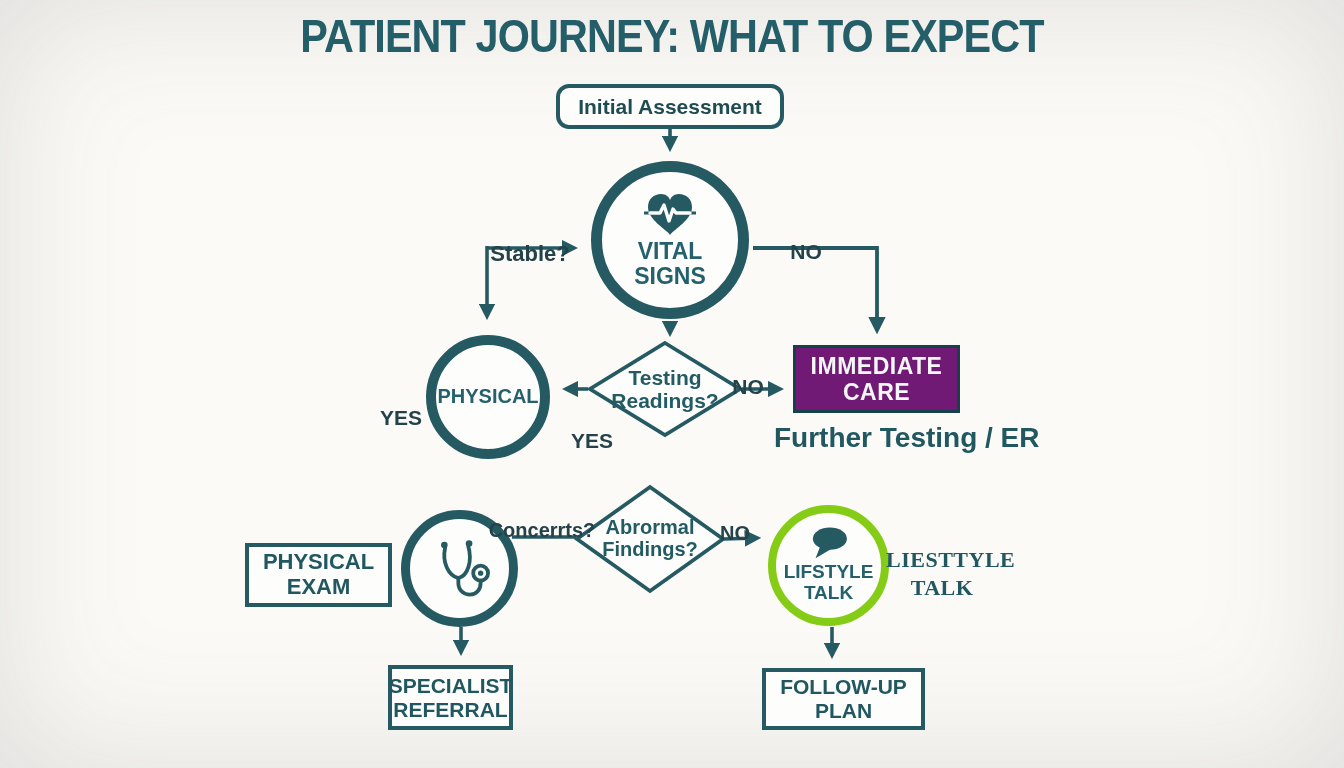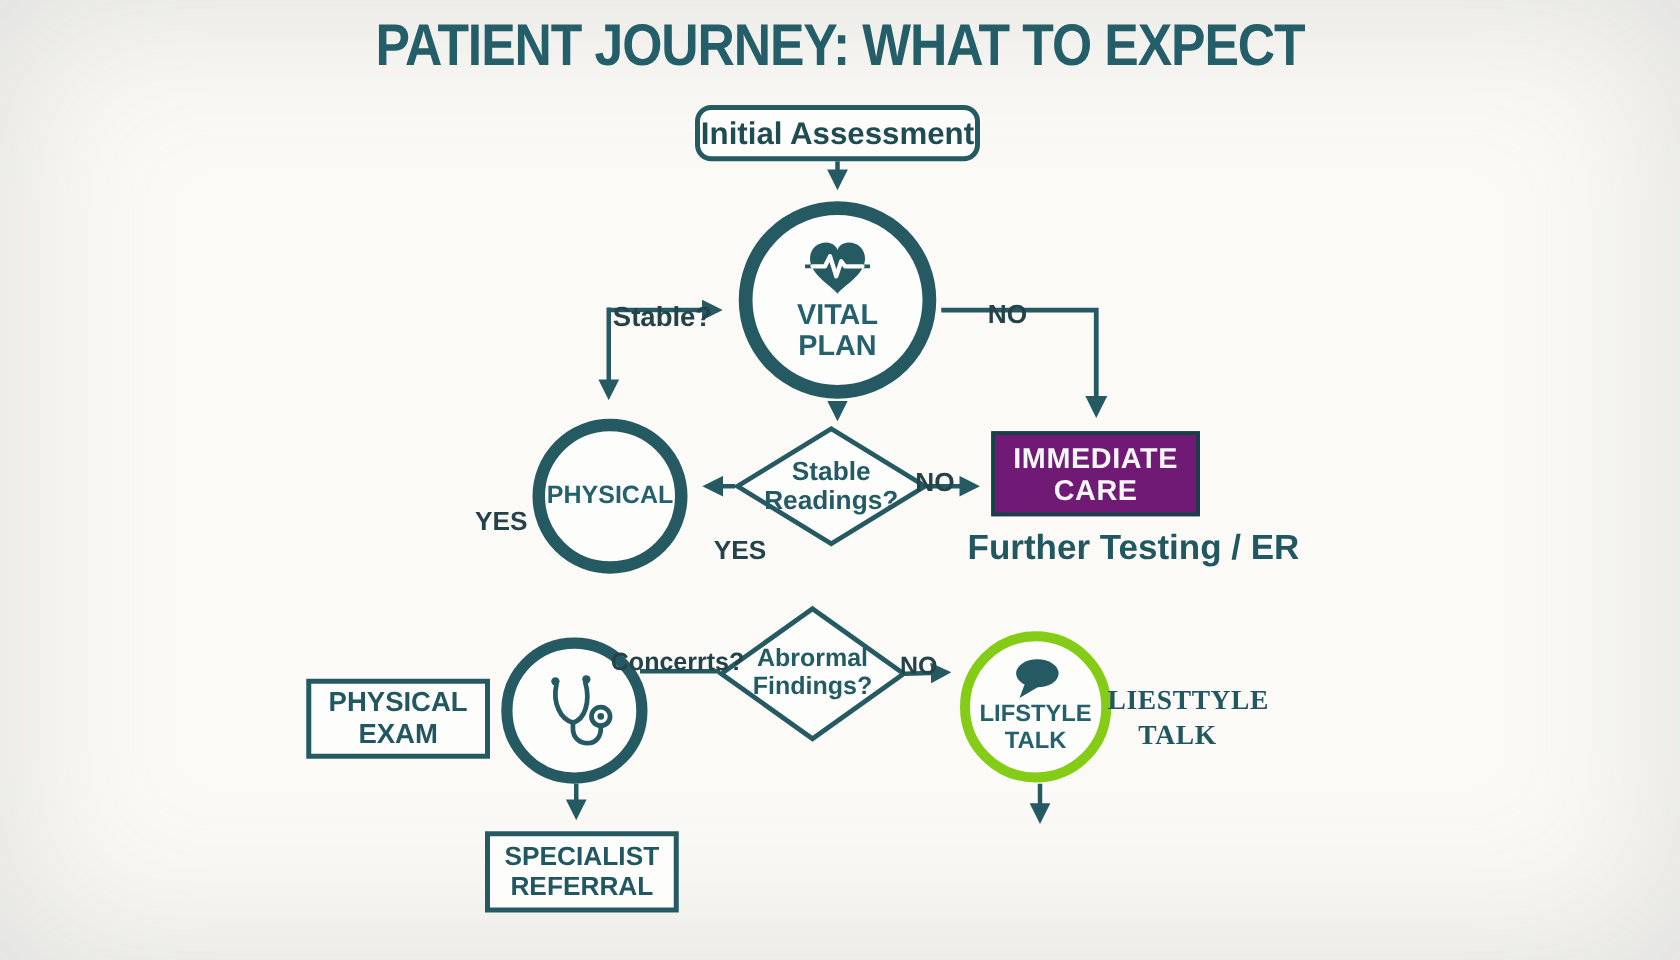--- a/index.html
+++ b/index.html
@@ -86,41 +86,41 @@
     <path d="M461,627 L461,652" stroke="#265a63" stroke-width="3.6" fill="none" marker-end="url(#arr)"></path>
 
     <path d="M832,627 L832,655" stroke="#265a63" stroke-width="3.6" fill="none" marker-end="url(#arr)"></path>
 
     <polygon points="665,343 740,389 665,435 590,389" fill="#fdfdfb" stroke="#265a63" stroke-width="3.8"></polygon>
     <polygon points="650,487 723,539 650,591 577,539" fill="#fdfdfb" stroke="#265a63" stroke-width="3.8"></polygon>
   </svg>
 
   <div class="abs title">PATIENT JOURNEY: WHAT TO EXPECT</div>
 
-  <div class="abs rbox rounded" style="left:556px;top:84px;width:228px;height:45px;font-size:25px;color:#1f4b53;">
+  <div class="abs rbox rounded" style="left:556px;top:84px;width:228px;height:45px;font-size:21px;color:#1f4b53;">
     <span>Initial Assessment</span>
   </div>
 
   <div class="abs circle" style="left:591px;top:161px;width:158px;height:158px;border:11px solid #265a63;font-size:23px;">
     <svg width="58" height="46" viewBox="0 0 56 46" style="margin-bottom:2px;">
       <path d="M2,22 L8,22" stroke="#265a63" stroke-width="3" fill="none"></path>
       <path d="M48,22 L54,22" stroke="#265a63" stroke-width="3" fill="none"></path>
       <path d="M28,44 C24,38 6,29 6,16 C6,8 12,3 19,3 C24,3 27,6 28,9 C29,6 32,3 37,3 C44,3 50,8 50,16 C50,29 32,38 28,44 Z" fill="#265a63"></path>
       <polyline points="8,22 18,22 22,14 27,30 31,18 34,22 48,22" fill="none" stroke="#fdfdfb" stroke-width="3.4" stroke-linejoin="round" stroke-linecap="round"></polyline>
     </svg>
     <span>VITAL</span>
-    <span>PLAN</span>
+    <span>SIGNS</span>
   </div>
 
   <div class="abs circle" style="left:426px;top:335px;width:124px;height:124px;border:10px solid #265a63;font-size:20px;">
     <span>PHYSICAL</span>
   </div>
 
   <div class="dtext" style="left:595px;top:366px;width:140px;font-size:21px;">
-    <span>Stable</span>
+    <span>Testing</span>
     <span>Readings?</span>
   </div>
 
   <div class="abs fillbox" style="left:793px;top:345px;width:167px;height:68px;font-size:23px;">
     <span>IMMEDIATE</span>
     <span>CARE</span>
   </div>
   <div class="abs caption" style="left:774px;top:422px;width:200px;font-size:28px;">Further Testing / ER</div>
 
   <div class="abs elabel" style="left:467px;top:221px;width:126px;font-size:22px;">Stable?</div>
@@ -160,19 +160,23 @@
   </div>
 
   <div class="abs sidelabel" style="left:886px;top:546px;width:112px;font-size:22px;font-family:Liberation Serif, serif;">
     <span>LIESTTYLE</span>
     <span>TALK</span>
   </div>
 
   <div class="abs elabel" style="left:482px;top:499px;width:120px;font-size:20px;">Concerrts?</div>
   <div class="abs elabel" style="left:705px;top:502px;width:60px;font-size:20px;">NO</div>
 
-  <div class="abs rbox" style="left:388px;top:665px;width:155px;height:65px;font-size:21px;">
+  <div class="abs rbox" style="left:388px;top:665px;width:125px;height:65px;font-size:21px;">
     <span>SPECIALIST</span>
     <span>REFERRAL</span>
   </div>
 
+  <div class="abs rbox" style="left:762px;top:668px;width:163px;height:62px;font-size:21px;">
+    <span>FOLLOW-UP</span>
+    <span>PLAN</span>
+  </div>
 
 </div>
 
 </body></html>

